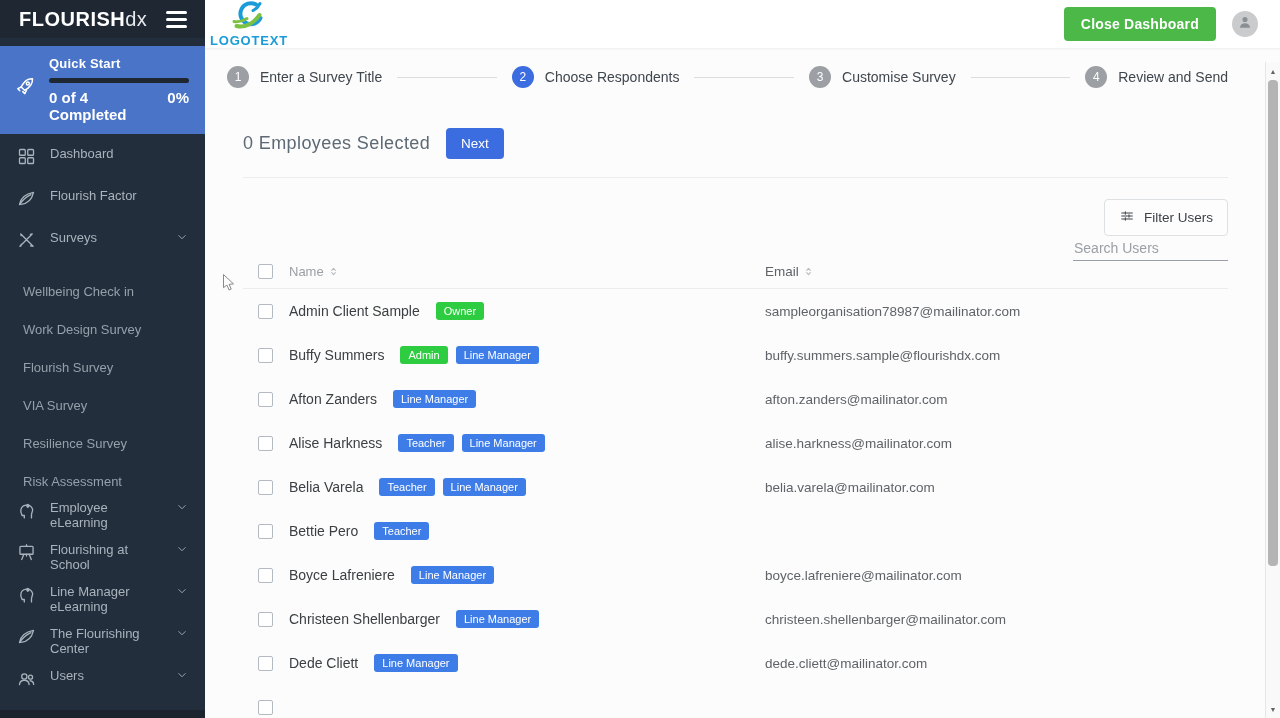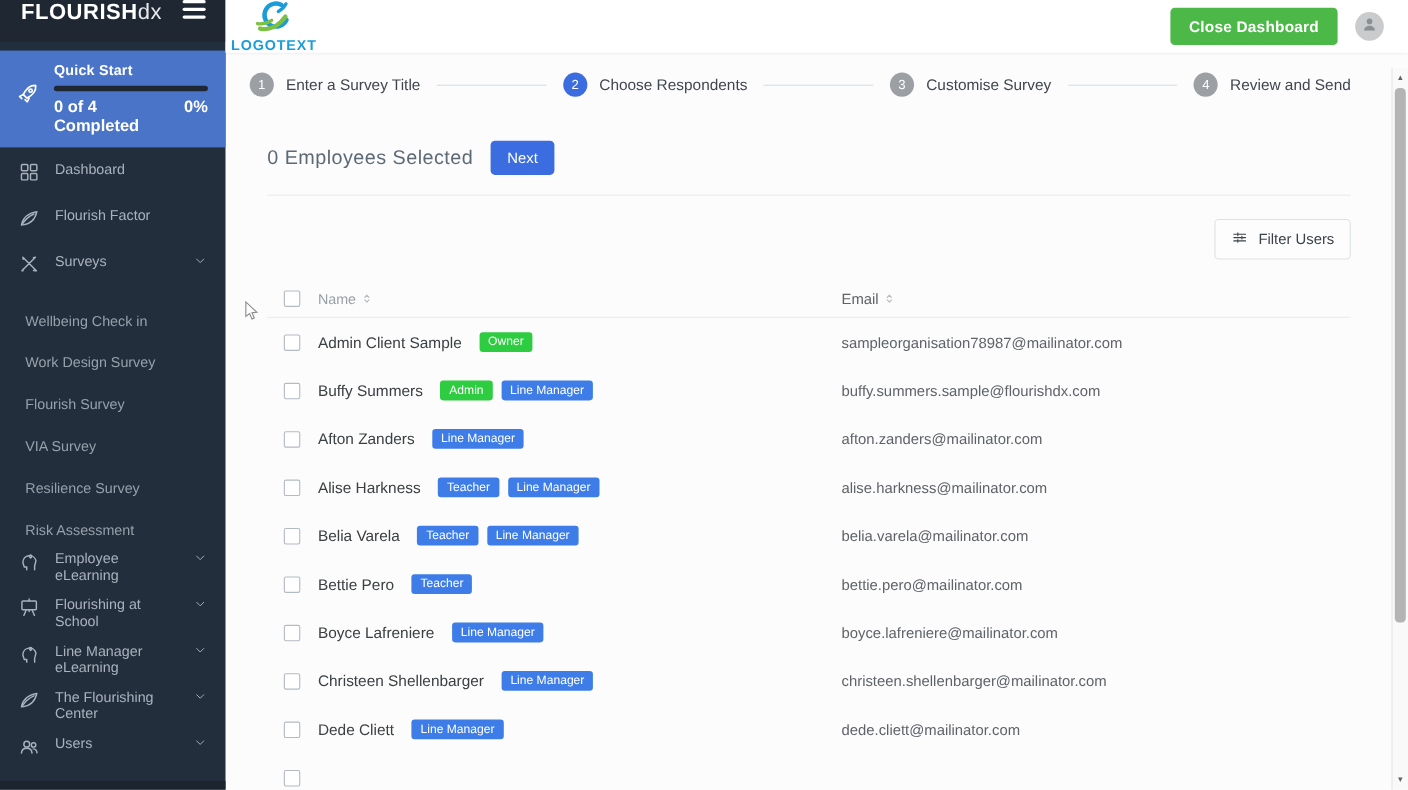--- a/index.html
+++ b/index.html
@@ -2,21 +2,21 @@
 <html style="--accent-blue: #3b6ce0; --badge-green: #2ecc40; --badge-blue: #3e7de8; --button-green: #4cb848; --sidebar-active: #4a74c8; --logo-blue: #1b9cd8; --logo-green: #7cc142;"><head>
 <meta charset="utf-8">
 <style>
   * { margin:0; padding:0; box-sizing:border-box; }
   html,body { width:1280px; height:718px; }
   body { font-family:"Liberation Sans", sans-serif; }
   .app { position:relative; width:1280px; height:718px; display:flex; overflow:hidden; background:#fcfcfc; }
 
   
   .sidebar { width:205px; min-width:205px; background:#232e3c; display:flex; flex-direction:column; position:relative; }
-  .sidebar-header { height:56px; background:#1e2732; display:flex; align-items:flex-start; justify-content:space-between; padding:0 18px 0 19px; }
+  .sidebar-header { height:56px; background:#1e2732; display:flex; align-items:center; justify-content:space-between; padding:0 18px 0 19px; }
   .brand { color:#fff; font-size:20px; letter-spacing:.5px; white-space:nowrap; }
   .brand b { font-weight:700; }
   .brand span.light { font-weight:400; color:#e8ebee; }
   .menu-btn { display:flex; flex-direction:column; gap:4px; cursor:pointer; }
   .menu-btn i { display:block; width:21px; height:3px; background:#fff; border-radius:2px; }
   .quick-start { margin-top:8px; background:var(--sidebar-active,#4a74c8); color:#fff; display:flex; align-items:center; gap:12px; padding:10px 16px 11px 13px; }
   .qs-icon svg { width:24px; height:24px; }
   .qs-body { flex:1; }
   .qs-title { font-size:13px; font-weight:700; letter-spacing:.2px; }
   .qs-bar { margin:7px 0 6px; height:5px; border-radius:3px; background:#1e2732; }
@@ -287,20 +287,21 @@
       </div>
       <div class="divider"></div>
 
       <div class="toolbar">
         <button class="filter-btn">
           <span class="icon"><svg viewBox="0 0 24 24" fill="none" stroke="currentColor" stroke-width="1.5" stroke-linecap="round" stroke-linejoin="round">
                 <path d="M4 7.5h16M4 12h16M4 16.5h16M9.5 5.6v3.8M15 10.1v3.8M9.5 14.6v3.8"></path>
               </svg></span>
           <span>Filter Users</span>
         </button>
+        <input class="search-input" type="text" placeholder="Search Users" style="">
       </div>
 
       <div class="table">
         <div class="t-row t-head">
           <div class="col-check">
               <span class="checkbox"></span>
             </div>
           <div class="col-name">
             <span class="head-label">
                 <span>Name</span>
@@ -389,21 +390,20 @@
             <div class="t-row">
               <div class="col-check">
                 <span class="checkbox"></span>
               </div>
               <div class="col-name">
                 <span>Bettie Pero</span>
                 <span class="badges">
                   <span class="badge blue">Teacher</span>
                 </span>
               </div>
-              <div class="col-email">bettie.pero@mailinator.com</div>
             </div>
             <div class="t-row">
               <div class="col-check">
                 <span class="checkbox"></span>
               </div>
               <div class="col-name">
                 <span>Boyce Lafreniere</span>
                 <span class="badges">
                   <span class="badge blue">Line Manager</span>
                 </span>

